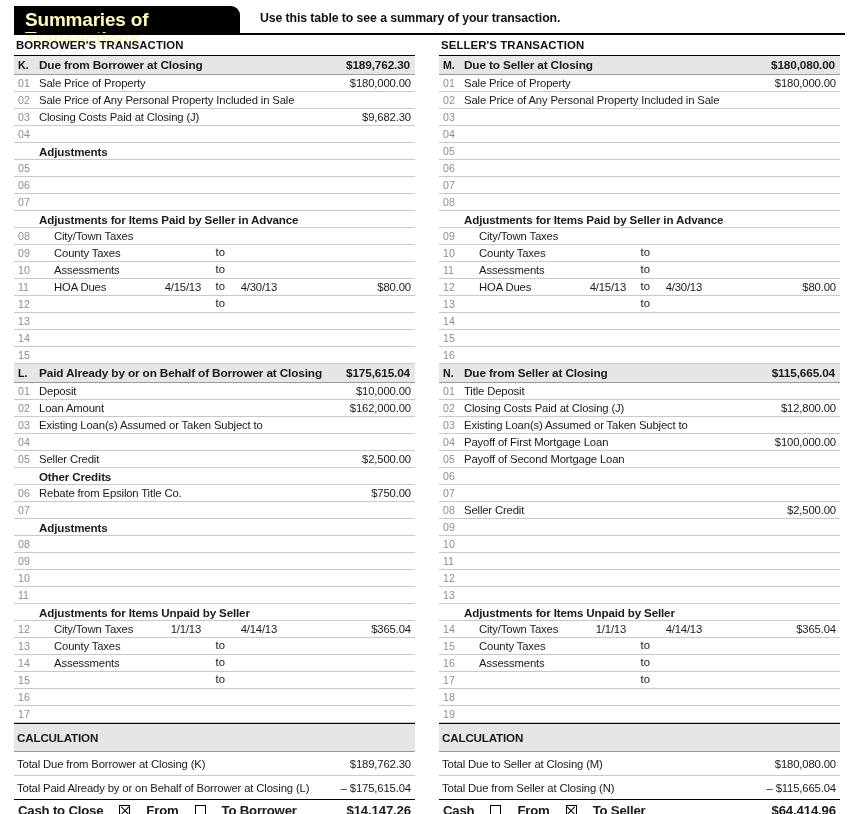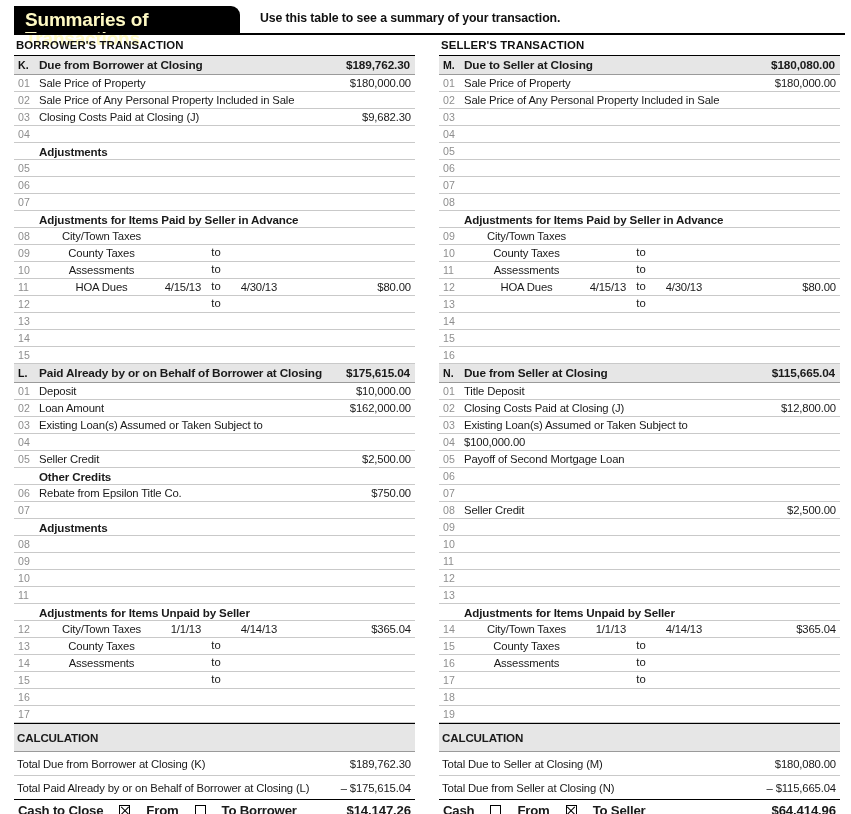--- a/index.html
+++ b/index.html
@@ -156,23 +156,23 @@
   .amount {
     flex: 0 0 auto;
     text-align: right;
     padding-right: 4px;
     white-space: nowrap;
     letter-spacing: -0.15px;
   }
   .row.section .amount { font-weight: bold; padding-right: 5px; }
 
   
-  .adjrow .label { flex: 0 0 auto; width: 95px; padding-left: 15px; text-align: center; }
+  .adjrow .label { flex: 0 0 auto; width: 95px; padding-left: 15px; }
   .adjrow .d1 { flex: 0 0 auto; width: 52px; text-align: right; padding-right: 6px; letter-spacing: -0.2px;}
-  .adjrow .tosep { flex: 0 0 auto; width: 18px; text-align: center; margin-top: 32px; }
+  .adjrow .tosep { flex: 0 0 auto; width: 18px; text-align: right; margin-top: 32px; }
   .adjrow .d2 { flex: 0 0 auto; width: 52px; text-align: right; letter-spacing: -0.2px;}
   .adjrow .amount { flex: 1 1 auto; }
 
   
   .cbox {
     display: inline-block;
     width: 11px;
     height: 11px;
     border: 1.4px solid #000000;
     box-sizing: border-box;
@@ -605,20 +605,21 @@
           <span class="label">Closing Costs Paid at Closing (J)</span>
           <span class="amount">$12,800.00</span>
         </div>
         <div class="row">
           <span class="num">03</span>
           <span class="label">Existing Loan(s) Assumed or Taken Subject to</span>
           <span class="amount"></span>
         </div>
         <div class="row">
           <span class="num">04</span>
+          <span class="label">Payoff of First Mortgage Loan</span>
           <span class="amount">$100,000.00</span>
         </div>
         <div class="row">
           <span class="num">05</span>
           <span class="label">Payoff of Second Mortgage Loan</span>
           <span class="amount"></span>
         </div>
         <div class="row">
           <span class="num">06</span>
           <span class="label"></span>

